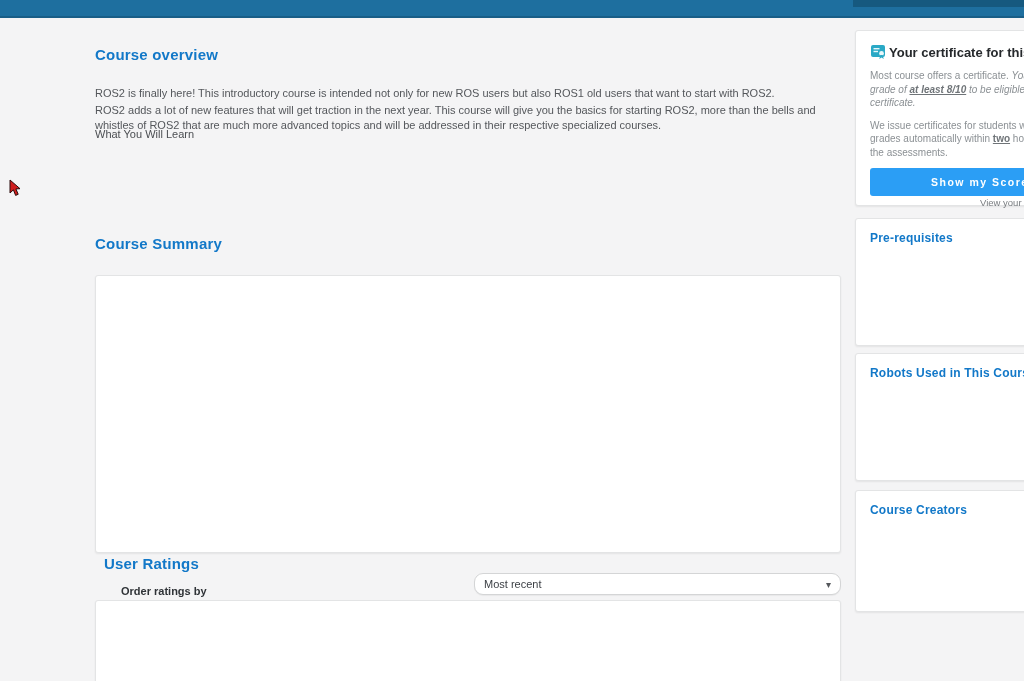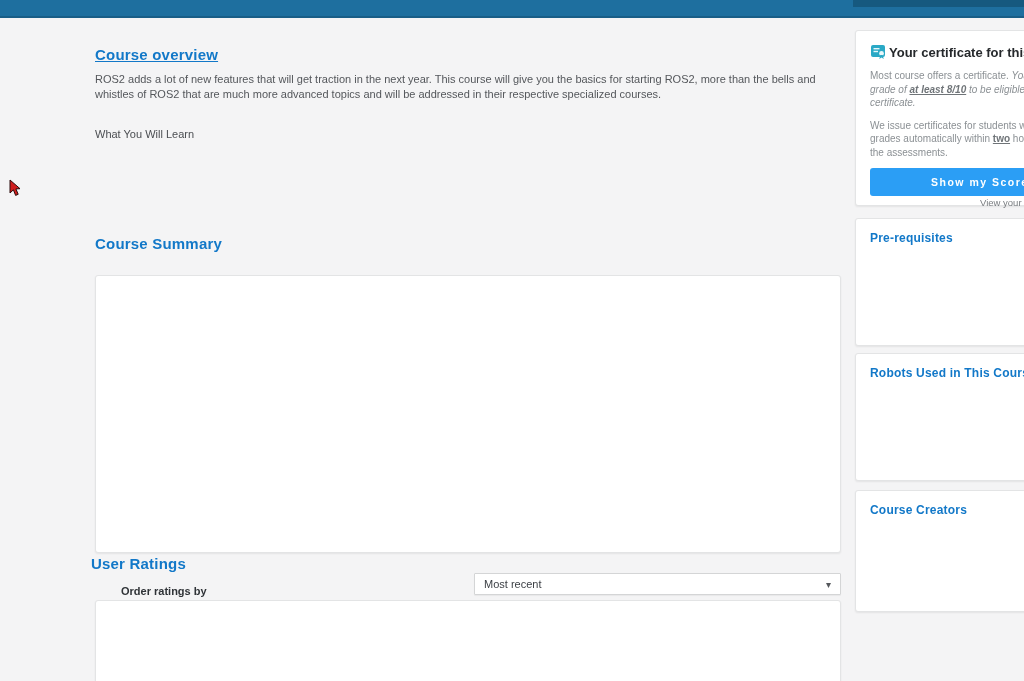--- a/index.html
+++ b/index.html
@@ -16,35 +16,35 @@
   .topbar-dark { position:absolute; left:853px; top:0; width:171px; height:7px; background:#16597f; }
 
   
   .h-blue { color:#1278c8; font-weight:bold; font-size:15px; letter-spacing:.2px; }
   .card { background:#fff; border:1px solid #e3e4e5; border-radius:3px;
     box-shadow:0 1px 2px rgba(0,0,0,.07); }
 
   
   .overview { position:absolute; left:95px; top:46px; width:746px; }
   .overview p { font-size:11px; line-height:1.35; margin-top:2px; color:#54575b; }
-  .overview .h-blue { margin-bottom:9px;text-decoration:underline; }
+  .overview .h-blue { margin-bottom:23px; }
 
   .learn { position:absolute; left:95px; top:128px; width:746px; font-size:11px; }
   .learn-title { color:#4b4e52; }
   .learn ul { list-style:none; }
 
   .summary-heading { position:absolute; left:95px; top:235px; }
   .summary-card { position:absolute; left:95px; top:275px; width:746px; height:278px;
     display:flex; flex-direction:column; }
 
-  .ratings-heading { position:absolute; left:91px; top:555px; }
+  .ratings-heading { position:absolute; left:104px; top:555px; }
   .order-row { position:absolute; left:95px; top:573px; width:746px; height:22px; }
   .order-label { position:absolute; left:0; top:12px; font-size:11px; font-weight:bold; color:#2f3337;margin-left:26px; }
   .order-select { position:absolute; right:0; top:0; width:367px; height:22px;
-    background:#fff; border:1px solid #d4d5d6; border-radius:1px;
+    background:#fff; border:1px solid #d4d5d6; border-radius:9px;
     display:flex; align-items:center; padding:0 9px; font-size:11px; color:#3b3f44; cursor:pointer;
     box-shadow:0 1px 1px rgba(0,0,0,.05); }
   .order-select .caret { margin-left:auto; font-size:10px; color:#55585c; }
 
   .ratings-card { position:absolute; left:95px; top:600px; width:746px; height:96px; }
 
   
   .side-card { position:absolute; left:855px; width:262px; }
   .cert-card { top:30px; height:176px; padding:13px 14px; }
   .cert-title { display:flex; align-items:center; gap:3px; font-size:13px; font-weight:bold;
@@ -71,20 +71,21 @@
 <div class="topbar">
   <div class="topbar-dark"></div>
 </div>
 
 <svg class="cursor" width="13" height="18" viewBox="0 0 13 18">
   <path d="M1,1 L1,14 L4.4,10.8 L6.6,16.4 L9.2,15.3 L6.9,9.9 L11,9.7 Z" fill="#cf1d1d" stroke="#2a0c0c" stroke-width="1"></path>
 </svg>
 
 <div class="overview">
   <div class="h-blue">Course overview</div>
+  <p>ROS2 is finally here! This introductory course is intended not only for new ROS users but also ROS1 old users that want to start with ROS2.</p>
   <p>ROS2 adds a lot of new features that will get traction in the next year. This course will give you the basics for starting ROS2, more than the bells and whistles of ROS2 that are much more advanced topics and will be addressed in their respective specialized courses.</p>
 </div>
 
 <div class="learn">
   <div class="learn-title">What You Will Learn</div>
   <ul>
     
   </ul>
 </div>
 

